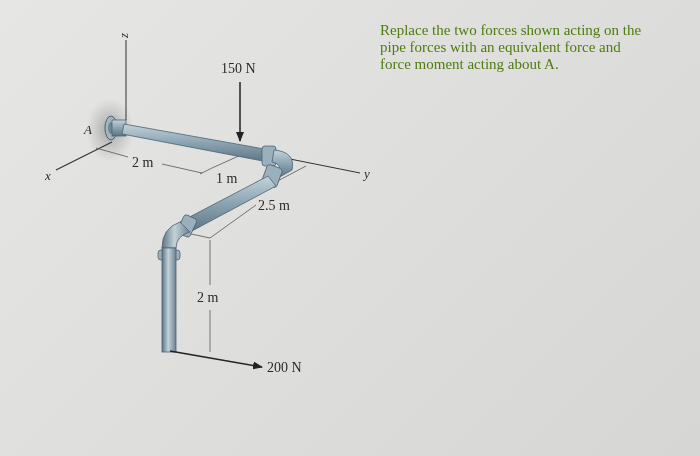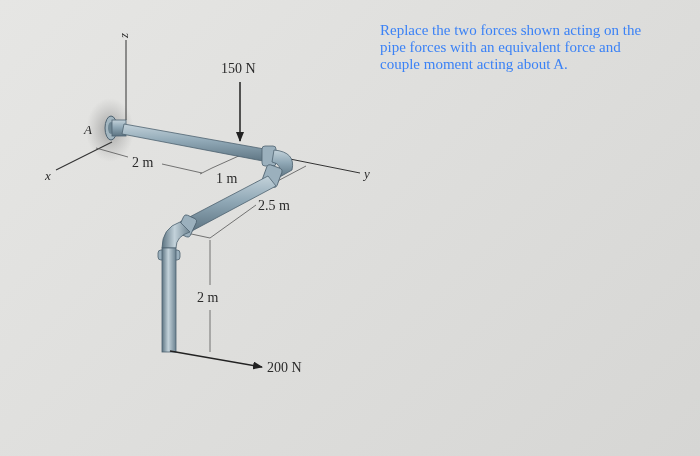--- a/index.html
+++ b/index.html
@@ -4,34 +4,34 @@
 <style>
   html, body { margin: 0; padding: 0; }
   body {
     width: 700px; height: 456px; overflow: hidden;
     background: linear-gradient(135deg, #e6e6e4 0%, #dededc 50%, #d6d6d4 100%);
     font-family: "Liberation Serif", "DejaVu Serif", serif;
     position: relative;
   }
   .problem-text {
     position: absolute; left: 380px; top: 22px; width: 300px;
-    font-size: 15px; line-height: 17px; color: #3b82f6;
+    font-size: 15px; line-height: 17px; color: #4d7c0f;
   }
   .problem-text span { display: block; white-space: nowrap; }
   svg.diagram { position: absolute; left: 0; top: 0; }
   .lbl { font-family: "Liberation Serif", "DejaVu Serif", serif; fill: #2a2a2a; }
   .ital { font-style: italic; }
 </style>
 </head>
 <body>
 
 <div class="problem-text">
   <span>Replace the two forces shown acting on the</span>
   <span>pipe forces with an equivalent force and</span>
-  <span>couple moment acting about A.</span>
+  <span>force moment acting about A.</span>
 </div>
 
 <svg class="diagram" width="700" height="456" viewBox="0 0 700 456">
   <defs>
     <linearGradient id="pipeH" x1="0" y1="0" x2="0" y2="1">
       <stop offset="0" stop-color="#c3d2da"></stop>
       <stop offset="0.45" stop-color="#90a8b6"></stop>
       <stop offset="1" stop-color="#5d7482"></stop>
     </linearGradient>
     <linearGradient id="pipeV" x1="0" y1="0" x2="1" y2="0">

